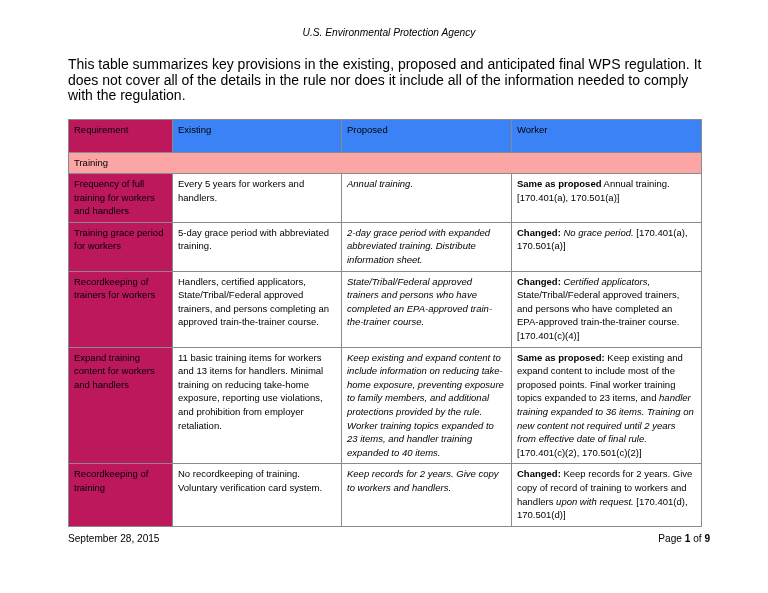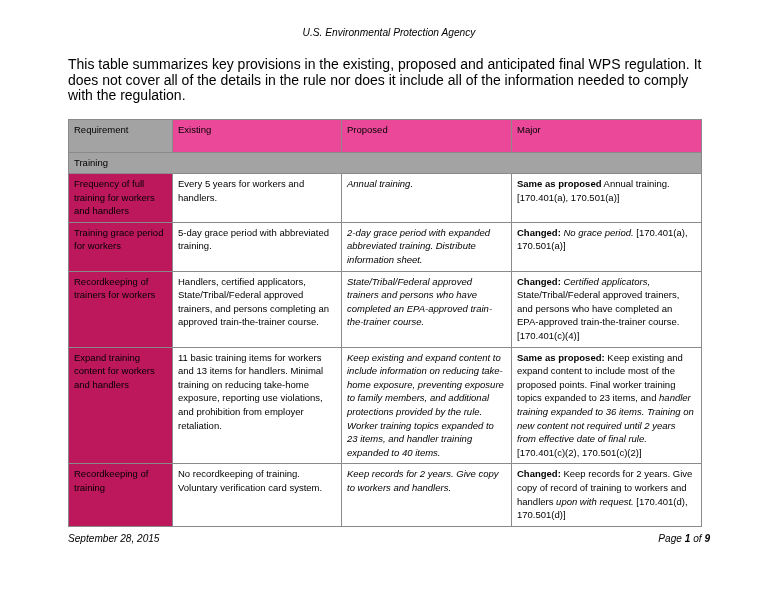--- a/index.html
+++ b/index.html
@@ -58,28 +58,28 @@
     text-align: left;
     font-weight: normal;
   }
   col.c1 { width: 104px; }
   col.c2 { width: 169px; }
   col.c3 { width: 170px; }
   col.c4 { width: 190px; }
 
   .hdr td {
     font-weight: bold;
-    background: #ec4899;
+    background: #3b82f6;
     height: 25px;
   }
   .hdr td.first {
-    background: #a3a3a3;
+    background: #be185d;
   }
   .section-row td {
-    background: #a3a3a3;
+    background: #fca5a5;
     text-align: center;
     font-weight: bold;
     padding-top: 2px;
     padding-bottom: 3px;
   }
   td.req {
     background: #be185d;
   }
   .b { font-weight: bold; }
   .i { font-style: italic; }
@@ -87,21 +87,20 @@
   .footer {
     position: absolute;
     left: 68px;
     right: 58px;
     top: 532px;
     font-size: 10.1px;
     line-height: 14px;
     display: flex;
     justify-content: space-between;
     align-items: flex-start;
-    font-style: italic;
   }
   .footer .right .b { font-weight: bold; }
 </style>
 </head>
 <body>
 
 <div class="page">
 
   <div class="doc-title-agency">U.S. Environmental Protection Agency</div>
   <p class="intro">This table summarizes key provisions in the existing, proposed and anticipated final WPS regulation.  It does not cover all of the details in the rule nor does it include all of the information needed to comply with the regulation.</p>
@@ -111,21 +110,21 @@
       <col class="c1">
         <col class="c2">
         <col class="c3">
         <col class="c4">
     </colgroup>
     <tbody>
       <tr class="hdr">
         <td class="first">Requirement</td>
         <td>Existing</td>
         <td>Proposed</td>
-        <td>Major</td>
+        <td>Worker</td>
       </tr>
       <tr class="section-row">
         <td colspan="4">Training</td>
       </tr>
 
       <tr>
         <td class="req">Frequency of full training for workers and handlers</td>
         <td>Every 5 years for workers and handlers.</td>
         <td class="i">Annual training.</td>
         <td><span class="b">Same as proposed</span><span class="b"></span><span class="i"></span><span> Annual training. [170.401(a), 170.501(a)]</span></td>

